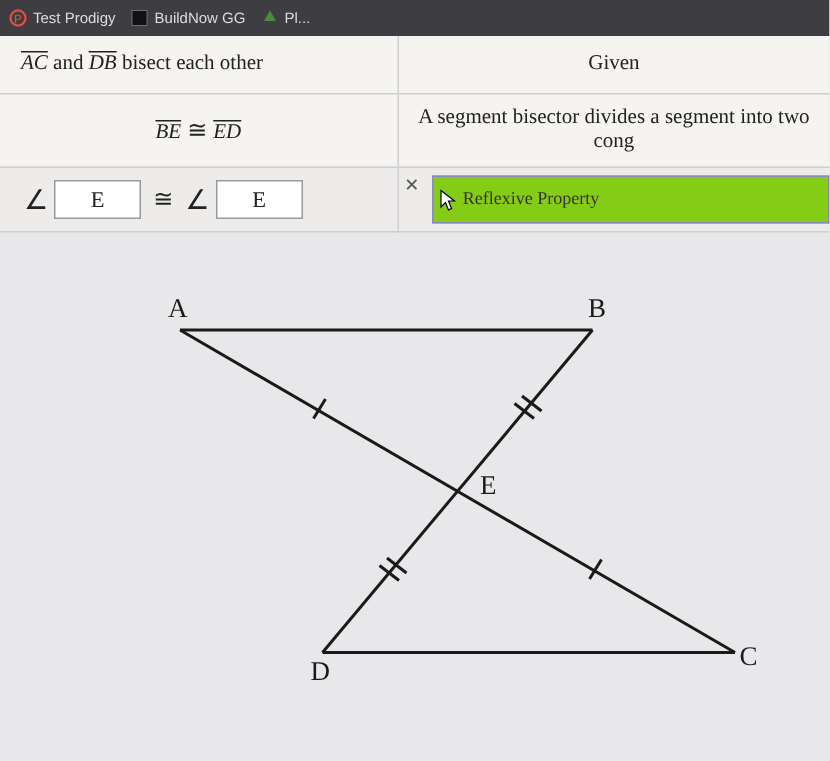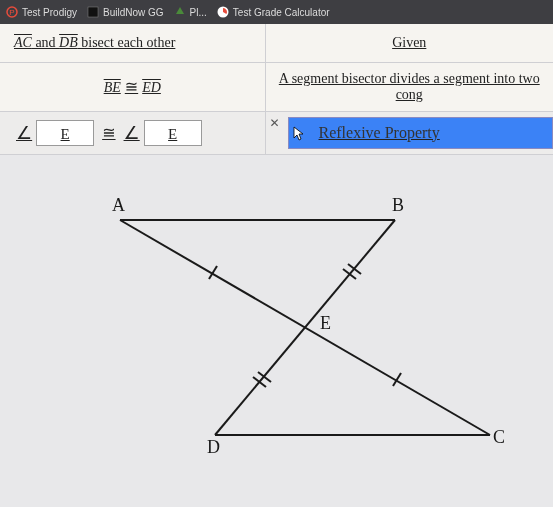--- a/index.html
+++ b/index.html
@@ -1,31 +1,31 @@
 <!DOCTYPE html>
 <html><head>
 <meta charset="utf-8">
 <style>
   * { box-sizing: border-box; margin: 0; padding: 0; }
   body { width: 553px; height: 507px; background: #e8e8ea; font-family: Georgia, serif; overflow: hidden; }
   .tabs { height: 24px; background: #3e3e42; display: flex; align-items: center; font-family: Arial, sans-serif; font-size: 10px; color: #dcdcdc; padding: 0 6px; gap: 10px; }
   .tab { display: flex; align-items: center; gap: 4px; white-space: nowrap; }
   .favicon { width: 12px; height: 12px; display: inline-flex; align-items: center; justify-content: center; }
   .proof { width: 100%; border-collapse: collapse; }
-  .proof td { padding: 8px 10px; font-size: 14px; color: #222; border-bottom: 1px solid #cfcfd3; vertical-align: middle; height: 38px; text-decoration: underline; }
+  .proof td { padding: 8px 10px; font-size: 14px; color: #222; border-bottom: 1px solid #cfcfd3; vertical-align: middle; height: 38px; }
   .proof td.left { width: 265px; border-right: 1px solid #cfcfd3; text-align: center; }
   .proof tr.alt td { background: #f6f4f0; text-align: center; }
   .proof tr.norm td { background: #edeceb; }
   .ov { text-decoration: overline; font-style: italic; font-family: 'Times New Roman', serif; }
   .angle-row { display: flex; align-items: center; gap: 4px; justify-content: flex-start; padding-left: 6px; }
   .ang { font-size: 18px; }
   .box { display: inline-block; border: 1px solid #9a9a9a; background: #fff; width: 58px; height: 26px; line-height: 26px; text-align: center; font-family: 'Times New Roman', serif; font-size: 15px; }
   .cong { font-size: 16px; margin: 0 4px; }
   .reason-cell { position: relative; padding: 0 !important; }
-  .reason-input { position: relative; margin-left: 22px; height: 32px; border: 1px solid #8a8ac0; background: #3b82f6; padding-left: 30px; display: flex; align-items: center; font-size: 16px; color: #333; font-family: Georgia, serif; }
+  .reason-input { position: relative; margin-left: 22px; height: 32px; border: 1px solid #8a8ac0; background: #84cc16; padding-left: 20px; display: flex; align-items: center; font-size: 12px; color: #333; font-family: Georgia, serif; }
   .clear-x { position: absolute; left: 4px; top: 4px; font-family: Arial, sans-serif; font-size: 12px; color: #555; }
   .cursor-ic { position: absolute; left: 2px; top: 7px; }
   .diagram { position: relative; width: 553px; height: 300px; }
   .diagram svg { position: absolute; left: 0; top: 0; }
   .lbl { position: absolute; font-family: 'Times New Roman', serif; font-size: 18px; color: #1a1a1a; }
 </style>
 </head>
 <body>
 
 <div class="tabs">
@@ -46,29 +46,20 @@
       </span>
     <span>BuildNow GG</span>
   </div>
   <div class="tab">
     <span class="favicon">
         <svg width="12" height="12">
           <path d="M6 1 L10 8 L2 8 Z" fill="#4a8a3a"></path>
         </svg>
       </span>
     <span>Pl...</span>
-  </div>
-  <div class="tab">
-    <span class="favicon">
-        <svg width="12" height="12">
-          <circle cx="6" cy="6" r="5.5" fill="#fff"></circle>
-          <path d="M6 6 L6 2 A4 4 0 0 1 9.4 8 Z" fill="#e74c3c"></path>
-        </svg>
-      </span>
-    <span>Test Grade Calculator</span>
   </div>
 </div>
 
 <table class="proof">
   <tbody>
       <tr class="alt">
     <td class="left" style="text-align:left;padding-left:14px;">
       <span class="ov">AC</span><span> and </span><span class="ov">DB</span><span> bisect each other</span>
     </td>
     <td>Given</td>

